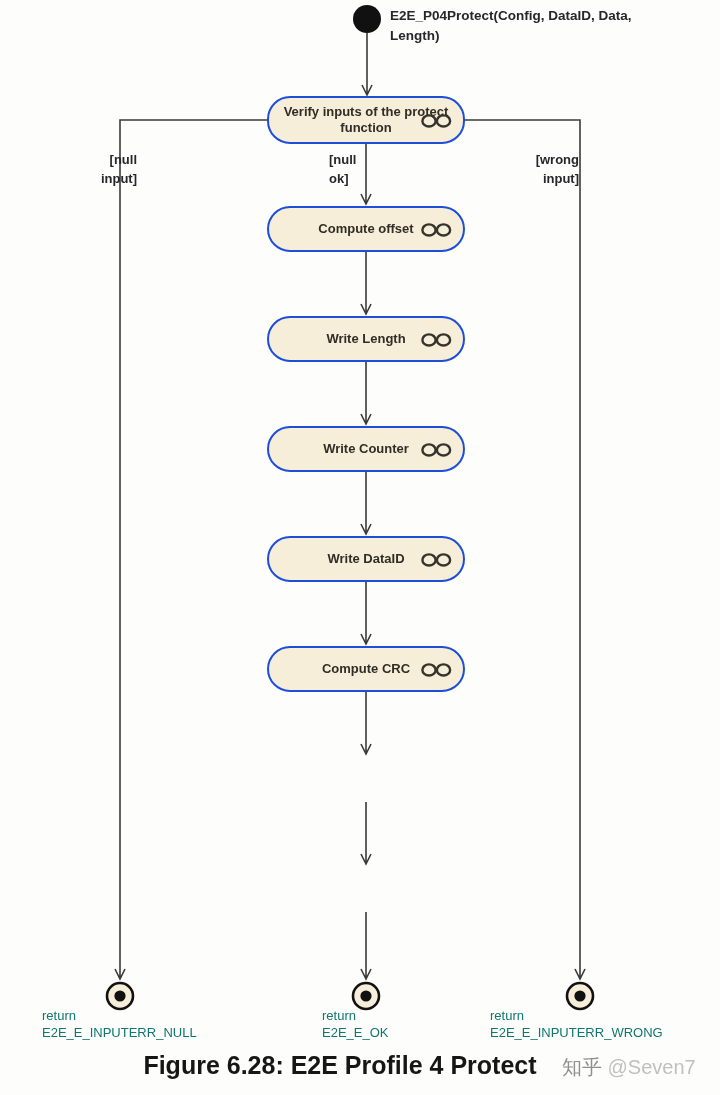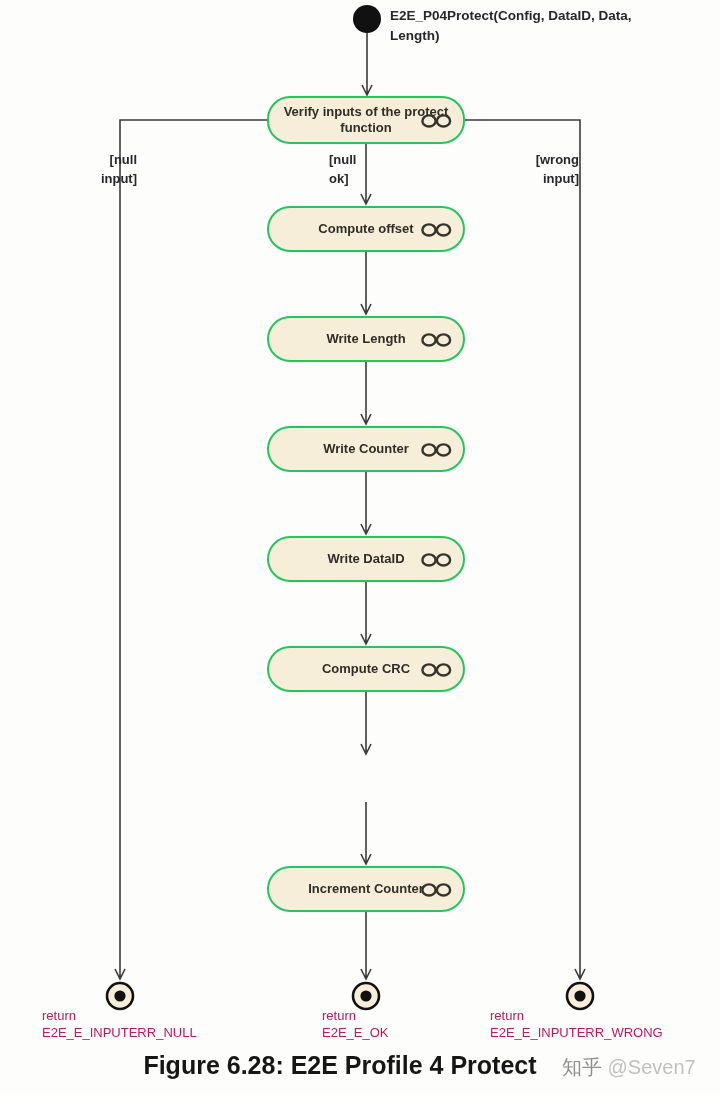--- a/index.html
+++ b/index.html
@@ -5,37 +5,37 @@
   html,body { margin:0; padding:0; background:#ffffff; }
   #stage {
     position:relative; width:720px; height:1095px; overflow:hidden;
     background:#fdfdfc;
     font-family:"Liberation Sans", sans-serif;
   }
   #edges { position:absolute; left:0; top:0; z-index:1; }
   .activity {
     position:absolute; left:267px; width:198px; height:46px;
     box-sizing:border-box;
-    background:#f7eeda; border:2px solid #22c55e; border-radius:23px;
+    background:#f7eeda; border:2px solid #1d4ed8; border-radius:23px;
     display:flex; align-items:center; justify-content:center;
     text-align:center; z-index:2;
     font-size:13px; font-weight:700; color:#302d26; line-height:1.2;
     padding:0 14px;
   }
   .activity .sub-icon {
     position:absolute; right:10px; top:50%; transform:translateY(-44%);
     line-height:0;
   }
   .lbl { position:absolute; z-index:3; color:#24242a; }
   .start-label { left:390px; top:6px; width:282px; font-size:13.5px; font-weight:700; line-height:1.45; color:#26262c; }
   .guard { top:151px; font-size:13px; font-weight:700; line-height:1.45; white-space:pre-line; color:#26262c; }
   .guard-left  { left:57px;  width:80px; text-align:right; }
   .guard-center{ left:329px; width:90px; text-align:left; }
   .guard-right { left:499px; width:80px; text-align:right; }
-  .return-label { top:1008px; font-size:13px; font-weight:400; line-height:1.3; white-space:pre-line; color:#be185d; }
+  .return-label { top:1008px; font-size:13px; font-weight:400; line-height:1.3; white-space:pre-line; color:#0f766e; }
   .return-left   { left:42px; }
   .return-center { left:322px; }
   .return-right  { left:490px; }
   .caption {
     position:absolute; left:0; top:1051px; width:680px; text-align:center;
     font-size:25px; font-weight:700; color:#161616; z-index:3;
   }
   .watermark { position:absolute; left:562px; top:1054px; font-size:20px; z-index:4; white-space:nowrap; }
   .watermark .wm-site   { color:#8f8f8f; }
   .watermark .wm-handle { color:#c0c0c0; }
@@ -155,31 +155,20 @@
       <svg width="33" height="16" viewBox="0 0 33 16">
           <g fill="none" stroke="#34332c" stroke-width="2.4">
             <ellipse cx="9" cy="8" rx="6.6" ry="5.6"></ellipse>
             <ellipse cx="23.5" cy="8" rx="6.6" ry="5.6"></ellipse>
           </g>
         </svg>
     </span>
   </div>
 
 
-  <div class="activity" style="top:866px;">
-    <span>Increment Counter</span>
-    <span class="sub-icon">
-      <svg width="33" height="16" viewBox="0 0 33 16">
-          <g fill="none" stroke="#34332c" stroke-width="2.4">
-            <ellipse cx="9" cy="8" rx="6.6" ry="5.6"></ellipse>
-            <ellipse cx="23.5" cy="8" rx="6.6" ry="5.6"></ellipse>
-          </g>
-        </svg>
-    </span>
-  </div>
 
   <div class="lbl return-label return-left">return
 E2E_E_INPUTERR_NULL</div>
   <div class="lbl return-label return-center">return
 E2E_E_OK</div>
   <div class="lbl return-label return-right">return
 E2E_E_INPUTERR_WRONG</div>
 
   <div class="caption">Figure 6.28: E2E Profile 4 Protect</div>
 

